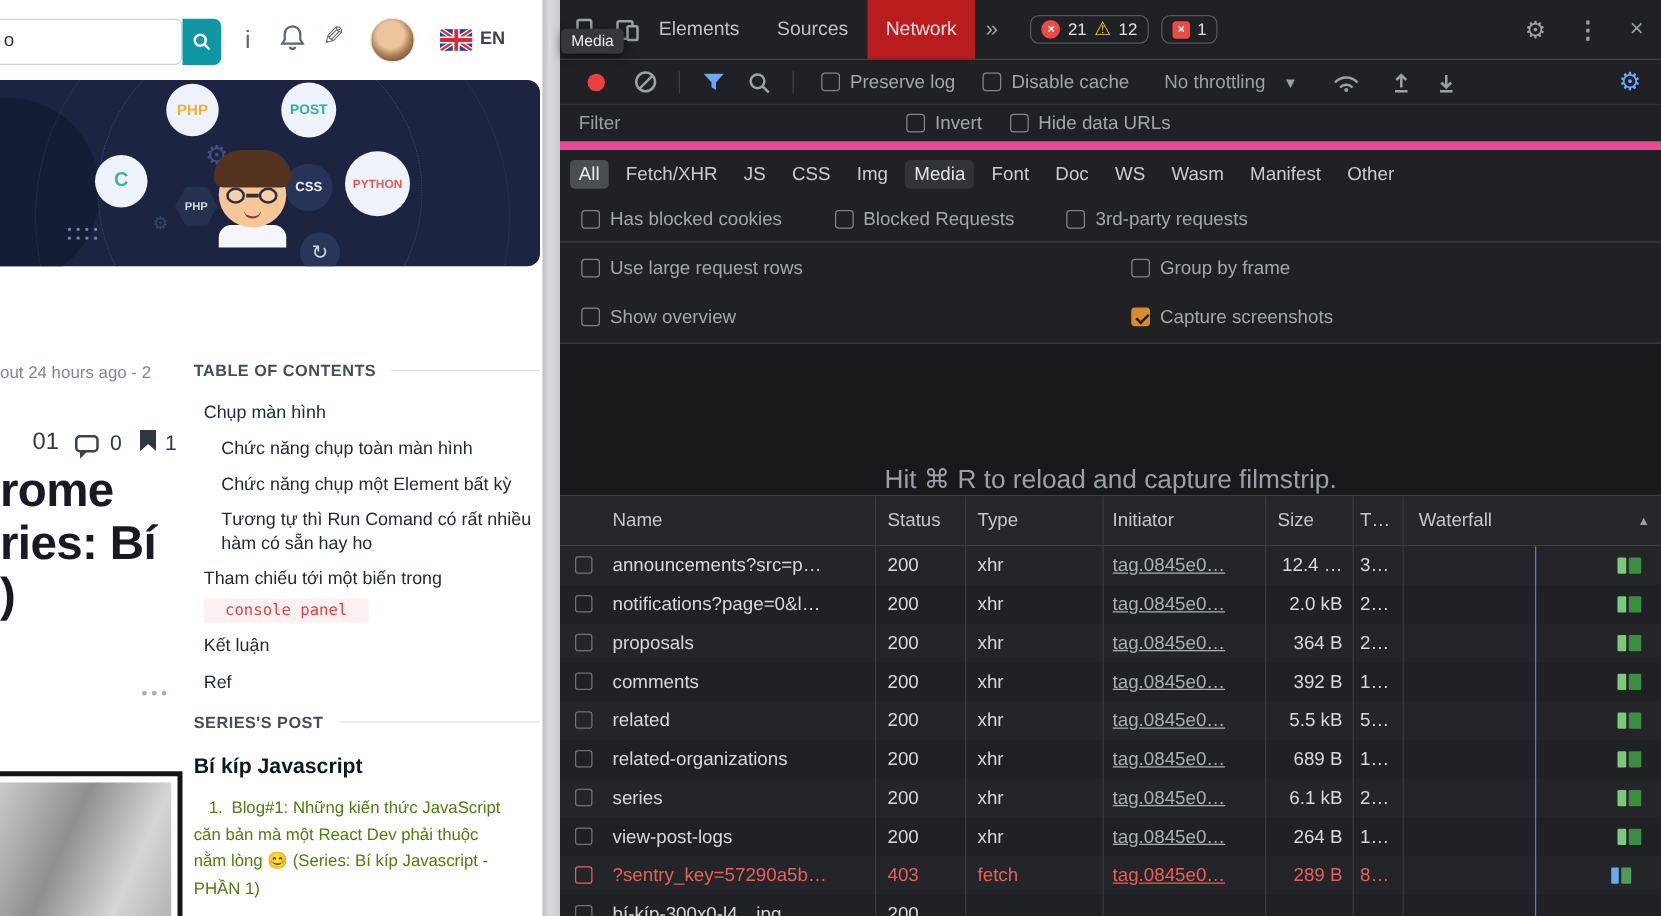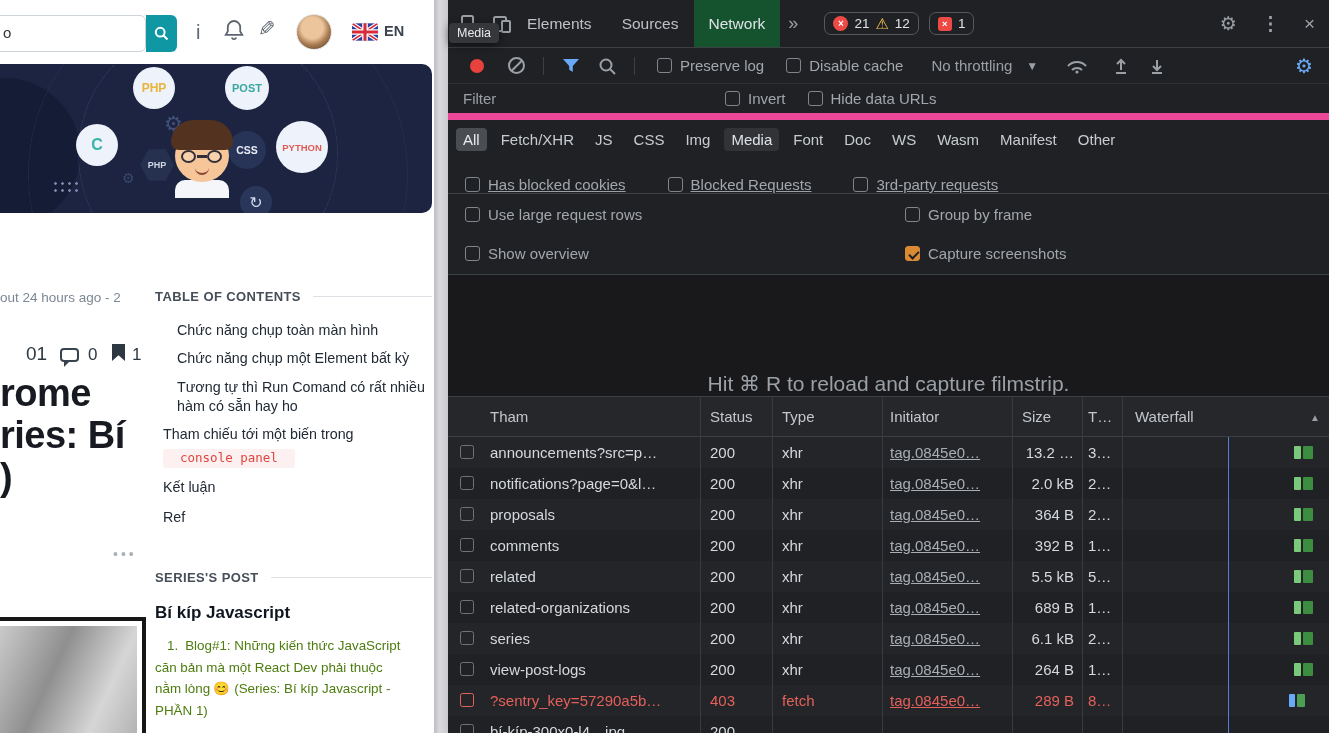--- a/index.html
+++ b/index.html
@@ -93,21 +93,21 @@
   
   .dock-divider { position:absolute; left:434px; top:0; width:14px; height:733px;
     background:linear-gradient(to right,#bdbdc2,#dadade 40%,#c9c9ce); cursor:col-resize; }
 
   
   .devtools { position:absolute; left:448px; top:0; width:881px; height:733px; background:#202124;
     color:#9aa0a6; font-size:15px; }
   .dt-tabbar { height:48px; display:flex; align-items:center; border-bottom:1px solid #3c4043; }
   .ticon { width:20px; height:20px; margin-left:12px; display:flex; align-items:center; justify-content:center; cursor:pointer; }
   .dtab { padding:0 15px; line-height:47px; font-size:15.5px; color:#bdc1c6; cursor:pointer; }
-  .dtab.active { background:#14532d; color:#dfe3e7; }
+  .dtab.active { background:#b91c1c; color:#dfe3e7; }
   .more-tabs { font-size:18px; color:#9aa0a6; margin-left:8px; cursor:pointer; }
   .pill { display:inline-flex; align-items:center; gap:6px; border:1px solid #55585c; border-radius:7px;
     padding:3px 8px; margin-left:26px; cursor:pointer; }
   .pill + .pill { margin-left:10px; }
   .pnum { color:#dfe3e7; font-size:13.5px; }
   .errico { width:15px; height:15px; border-radius:50%; background:#ed4a46; color:#fff; font-size:10px; font-weight:700;
     display:flex; align-items:center; justify-content:center; }
   .warnico { color:#f5c64b; font-size:15px; line-height:1; }
   .extico { width:14px; height:14px; border-radius:3px; background:#ed4a46; color:#fff; font-size:9.5px; font-weight:700;
     display:flex; align-items:center; justify-content:center; }
@@ -129,21 +129,21 @@
   .throttle { display:flex; align-items:center; margin-left:28px; cursor:pointer; color:#9aa0a6; }
   .caret { margin-left:14px; font-size:12px; }
 
   .dt-filterrow { height:36px; display:flex; align-items:center; border-bottom:7px solid #ec4899; }
   .filter-input { width:240px; margin-left:15px; color:#9aa0a6; cursor:text; }
   .dt-chiprow { height:38px; display:flex; align-items:center; padding-left:8px; }
   .chip { padding:3px 7px; margin-right:7px; border-radius:4px; color:#c8ccd0; cursor:pointer; white-space:nowrap; }
   .chip.active { background:#4a4d52; color:#e8eaed; }
   .chip.hovered { background:#313337; color:#dfe3e7; }
 
-  .dt-checkrow { height:36px; display:flex; align-items:flex-end; border-bottom:1px solid #3c4043;text-decoration:underline; }
+  .dt-checkrow { height:36px; display:flex; align-items:center; border-bottom:1px solid #3c4043; }
   .dt-checkrow .cgroup { margin-left:0; margin-right:42px; }
   .dt-checkrow .cgroup:first-child { margin-left:17px; }
 
   .dt-grid { position:relative; height:81px; border-bottom:1px solid #3c4043;padding-left:36px; }
   .g-item { position:absolute; display:flex; align-items:center; cursor:pointer; }
   .g1 { left:17px; top:12px; } .g2 { left:457px; top:12px; }
   .g3 { left:17px; top:51px; } .g4 { left:457px; top:51px; }
 
   .dt-filmstrip { height:122px; background:#19191b; border-bottom:1px solid #3c4043;
     display:flex; align-items:flex-end; justify-content:center; }
@@ -251,20 +251,21 @@
     <div class="tf tf3">)</div>
 
     <div class="page-dots">•••</div>
 
     <div class="toc">
       <div class="sec-head">
         <span class="sec-label">TABLE OF CONTENTS</span>
         <span class="sec-line"></span>
       </div>
       <div class="toc-items">
+        <div class="ti">Chụp màn hình</div>
         <div class="ti lvl2">Chức năng chụp toàn màn hình</div>
         <div class="ti lvl2">Chức năng chụp một Element bất kỳ</div>
         <div class="ti lvl2">Tương tự thì Run Comand có rất nhiều hàm có sẵn hay ho</div>
         <div class="ti">
           <span>Tham chiếu tới một biến trong</span><br>
           <span class="code">console panel</span>
         </div>
         <div class="ti">Kết luận</div>
         <div class="ti">Ref</div>
       </div>
@@ -441,37 +442,37 @@
     </div>
 
     <div class="dt-table">
       <span class="coldiv cd1"></span>
         <span class="coldiv cd2"></span>
         <span class="coldiv cd3"></span>
       <span class="coldiv cd4"></span>
         <span class="coldiv cd5"></span>
         <span class="coldiv cd6"></span>
       <div class="thead">
-        <span class="hc h-name">Tham</span>
+        <span class="hc h-name">Name</span>
         <span class="hc h-status">Status</span>
         <span class="hc h-type">Type</span>
         <span class="hc h-init">Initiator</span>
         <span class="hc h-size">Size</span>
         <span class="hc h-time">T…</span>
         <span class="hc h-wf">Waterfall</span>
         <span class="sort-arrow">▲</span>
       </div>
       <div class="tbody">
         <div class="nrow">
           <span class="rcb"></span>
           <span class="c name">announcements?src=p…</span>
           <span class="c status">200</span>
           <span class="c type">xhr</span>
           <span class="c init">tag.0845e0…</span>
-          <span class="c size">13.2 …</span>
+          <span class="c size">12.4 …</span>
           <span class="c time">3…</span>
           <span class="wb wb1"></span>
             <span class="wb wb2"></span>
         </div>
         <div class="nrow">
           <span class="rcb"></span>
           <span class="c name">notifications?page=0&amp;l…</span>
           <span class="c status">200</span>
           <span class="c type">xhr</span>
           <span class="c init">tag.0845e0…</span>

